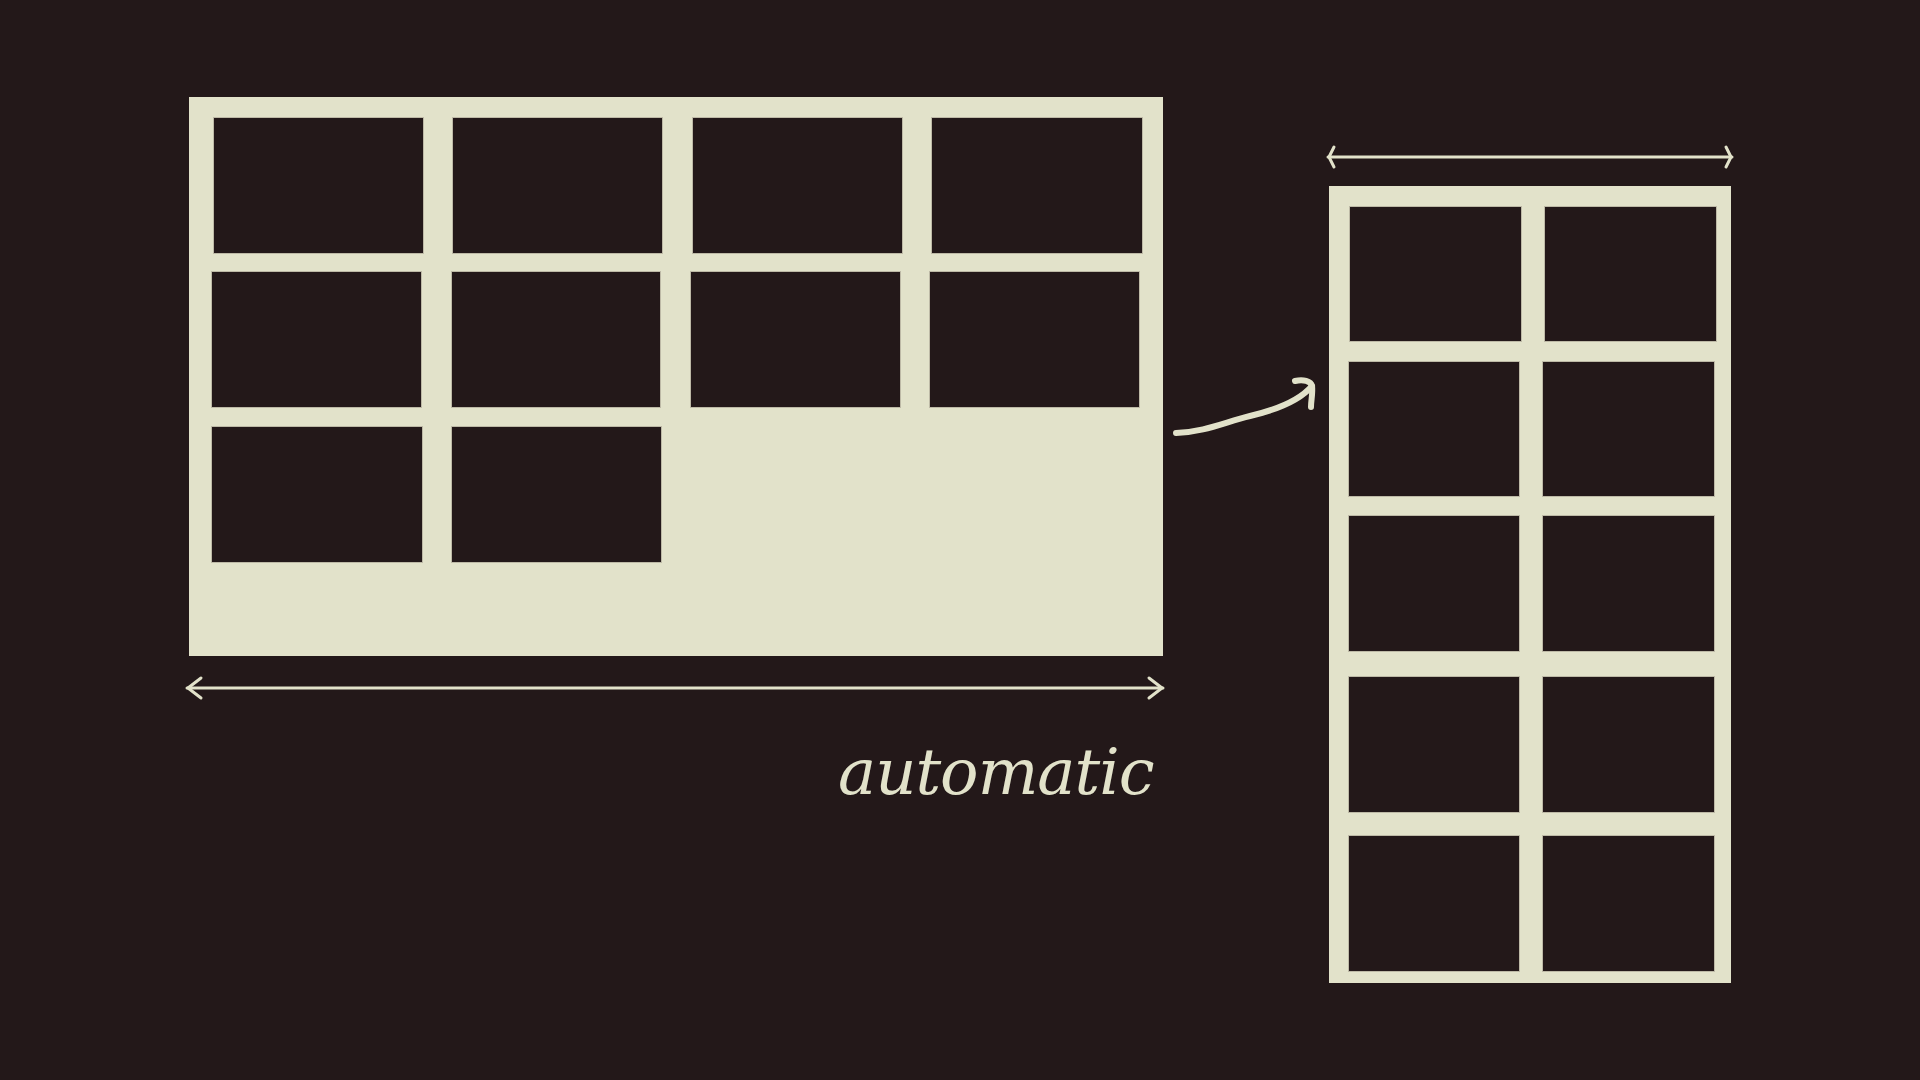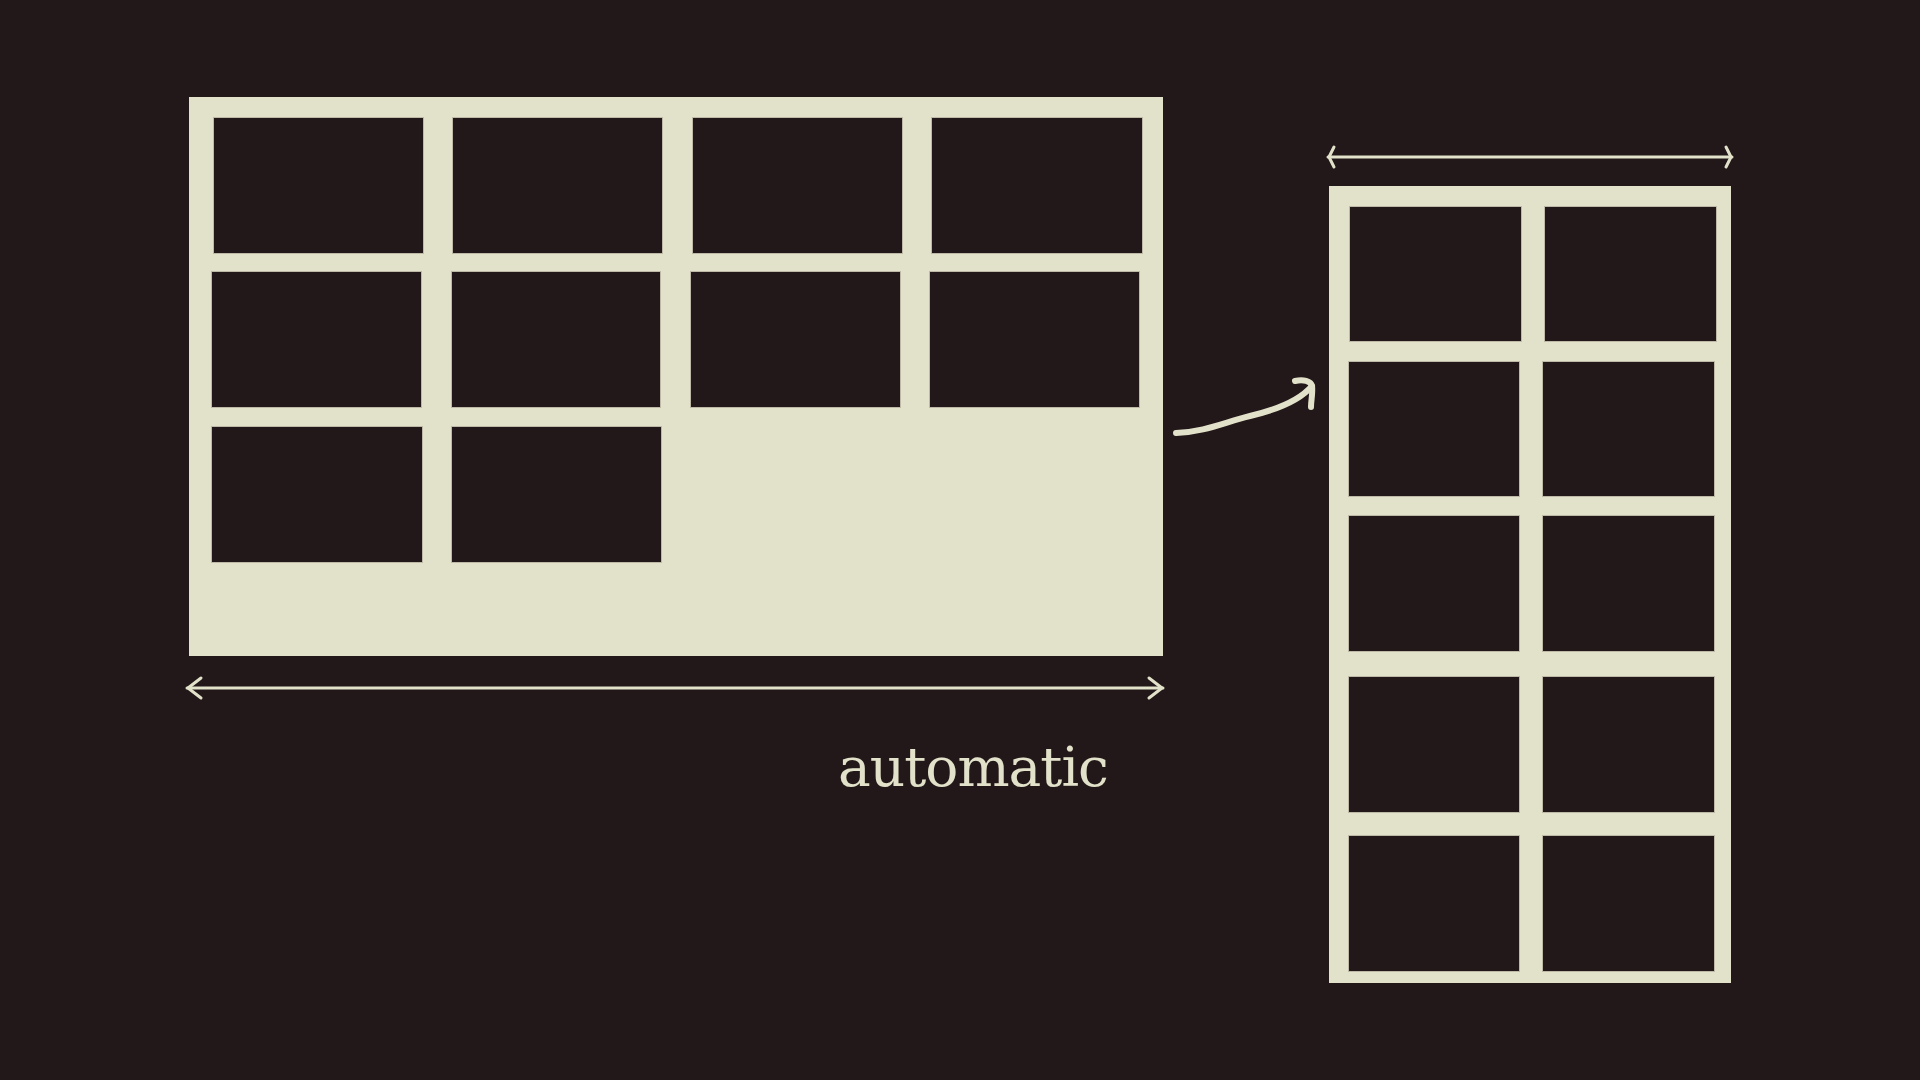--- a/index.html
+++ b/index.html
@@ -11,21 +11,22 @@
   }
   .panel { position: absolute; background: #E2E2CA; }
   .cell {
     position: absolute; background: #231819;
     box-shadow: 0 0 0 1px rgba(120,110,100,0.35);
   }
   svg.overlay { position: absolute; left: 0; top: 0; width: 1920px; height: 1080px; pointer-events: none; }
   .label {
     position: absolute; color: #E2E2CA;
     font-family: "DejaVu Serif", serif;
-    font-size: 55px; letter-spacing: -1px;
+    font-style: italic;
+    font-size: 64px; letter-spacing: -1px;
     line-height: 1;
   }
 </style>
 </head>
 <body style="background: rgb(35, 24, 25);">
 
 <div id="wide-panel" class="panel" style="left: 189px; top: 97px; width: 974px; height: 559px;"></div>
 <div id="narrow-panel" class="panel" style="left: 1329px; top: 186px; width: 402px; height: 797px;"></div>
 
 <svg class="overlay" viewBox="0 0 1920 1080">

